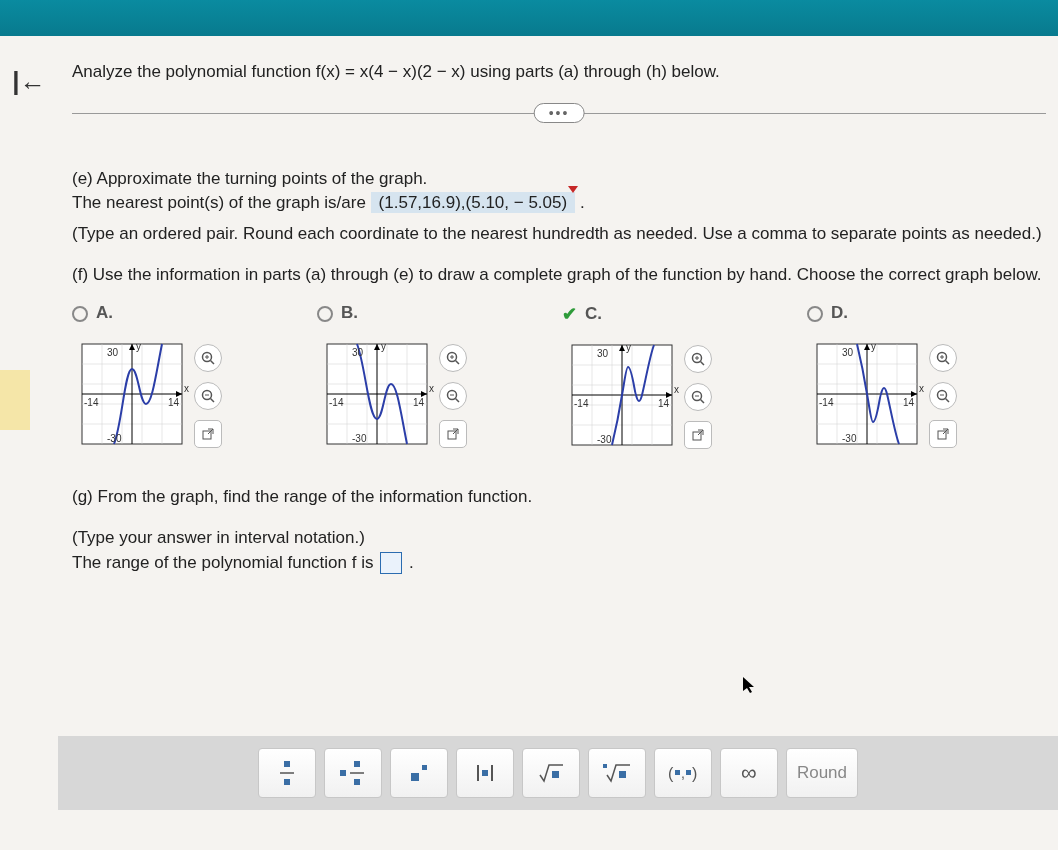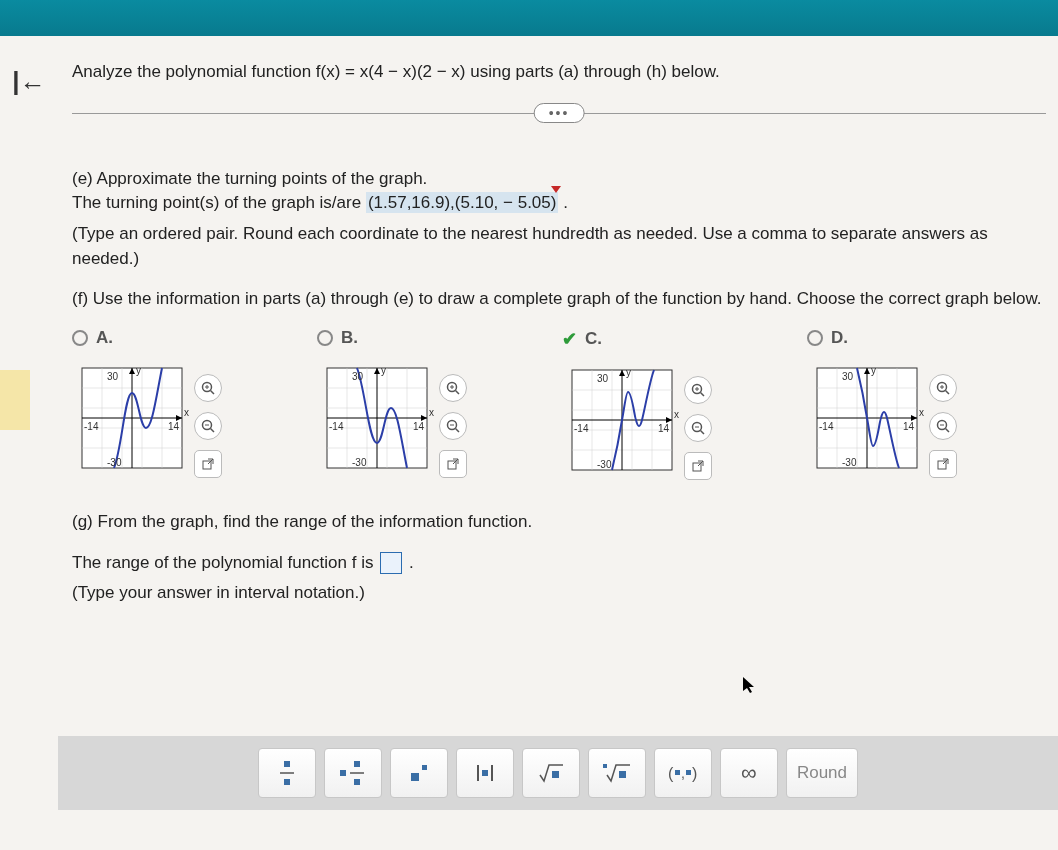--- a/index.html
+++ b/index.html
@@ -8,29 +8,29 @@
 .main{display:flex;height:calc(100% - 36px)}
 .leftcol{width:58px;flex:none;display:flex;flex-direction:column;align-items:center;padding-top:30px}
 .collapse-btn{font-size:26px;color:#333;cursor:pointer;user-select:none;font-weight:bold}
 .highlight-tab{position:absolute;left:0;top:370px;width:30px;height:60px;background:#f5e6a8}
 .content{flex:1;padding:24px 12px 0 14px;font-size:17px;line-height:1.45}
 .question-head{margin-bottom:18px}
 .hr-row{position:relative;height:20px;margin:6px 0 44px 0}
 .hr-line{border:none;border-top:1px solid #999;position:absolute;top:10px;left:0;right:0}
 .ellipsis-pill{position:absolute;left:50%;top:0;transform:translateX(-50%);background:#fff;border:1px solid #888;border-radius:12px;padding:0 14px;font-size:14px;line-height:18px;color:#666;letter-spacing:2px}
 .part{margin-bottom:14px}
-.answer-hl{background:#d6e4ef;padding:1px 2px;position:relative}
+.answer-hl{background:#d6e4ef;padding:1px 8px;position:relative}
 .answer-hl::after{content:"";position:absolute;right:-3px;top:-6px;width:0;height:0;border-left:5px solid transparent;border-right:5px solid transparent;border-top:7px solid #c62828}
 .instr{margin:6px 0 16px 0}
 .choices{display:flex;gap:6px;margin:14px 0 30px 0}
 .choice{flex:1;position:relative}
 .choice-head{display:flex;align-items:center;gap:8px;margin-bottom:8px;font-weight:bold;color:#555}
 .radio{width:16px;height:16px;border:2px solid #888;border-radius:50%;display:inline-block}
 .check{color:#2e9b3a;font-size:18px;font-weight:bold}
-.graph-wrap{display:flex;align-items:flex-end;gap:2px}
+.graph-wrap{display:flex;align-items:center;gap:2px}
 .graph-box{width:120px;height:120px;position:relative}
 .zoom-col{display:flex;flex-direction:column;gap:10px;padding-top:4px}
 .round-btn{width:28px;height:28px;border:1px solid #bbb;border-radius:50%;background:#fff;display:flex;align-items:center;justify-content:center;font-size:14px;color:#555;cursor:pointer}
 .sq-btn{width:28px;height:28px;border:1px solid #bbb;border-radius:5px;background:#fff;display:flex;align-items:center;justify-content:center;font-size:14px;color:#555;cursor:pointer}
 .range-box{display:inline-block;width:22px;height:22px;border:1px solid #2b6cb0;background:#eaf2fb;vertical-align:middle;margin:0 2px}
 .toolbar{position:absolute;left:58px;right:0;bottom:40px;background:#d7d7d7;padding:12px 0;display:flex;justify-content:center;gap:8px}
 .tb-btn{min-width:58px;height:50px;background:linear-gradient(#fff,#f1f1f1);border:1px solid #c7c7c7;border-radius:4px;display:flex;align-items:center;justify-content:center;font-size:18px;color:#555;cursor:pointer;padding:0 10px}
 .tb-btn.more{color:#888;font-size:17px}
 svg{display:block}
 .axis-lbl{font-size:10px;fill:#333}
@@ -50,25 +50,25 @@
     <div class="question-head">Analyze the polynomial function f(x) = x(4 − x)(2 − x) using parts (a) through (h) below.</div>
 
     <div class="hr-row">
       <hr class="hr-line">
       <span class="ellipsis-pill">•••</span>
     </div>
 
     <div class="part">
       <div style="">(e) Approximate the turning points of the graph.</div>
       <div style="margin-bottom:6px">
-        <span>The turning point(s) of the graph is/are </span>
+        <span>The nearest point(s) of the graph is/are </span>
         <span class="answer-hl">(1.57,16.9),(5.10, − 5.05)</span>
         <span>.</span>
       </div>
-      <div class="instr">(Type an ordered pair. Round each coordinate to the nearest hundredth as needed. Use a comma to separate answers as needed.)</div>
+      <div class="instr">(Type an ordered pair. Round each coordinate to the nearest hundredth as needed. Use a comma to separate points as needed.)</div>
     </div>
 
     <div class="part">
       <div style="">(f) Use the information in parts (a) through (e) to draw a complete graph of the function by hand. Choose the correct graph below.</div>
 
       <div class="choices">
 
         <div class="choice">
           <div class="choice-head">
             <span class="radio"></span>
@@ -303,26 +303,26 @@
                 </span>
             </div>
           </div>
         </div>
 
       </div>
     </div>
 
     <div class="part">
       <div style="margin-bottom:16px">(g) From the graph, find the range of the information function.</div>
+      <div>(Type your answer in interval notation.)</div>
       <div style="margin-bottom:6px">
         <span>The range of the polynomial function f is </span>
         <span class="range-box"></span>
         <span>.</span>
       </div>
-      <div>(Type your answer in interval notation.)</div>
     </div>
 
     <svg width="14" height="18" style="position:absolute;left:742px;top:676px">
         <path d="M1 1 L1 15 L5 12 L8 17 L10 16 L7 11 L12 11 Z" fill="#000"></path>
       </svg>
 
   </div>
 </div>
 
 <div class="toolbar">

